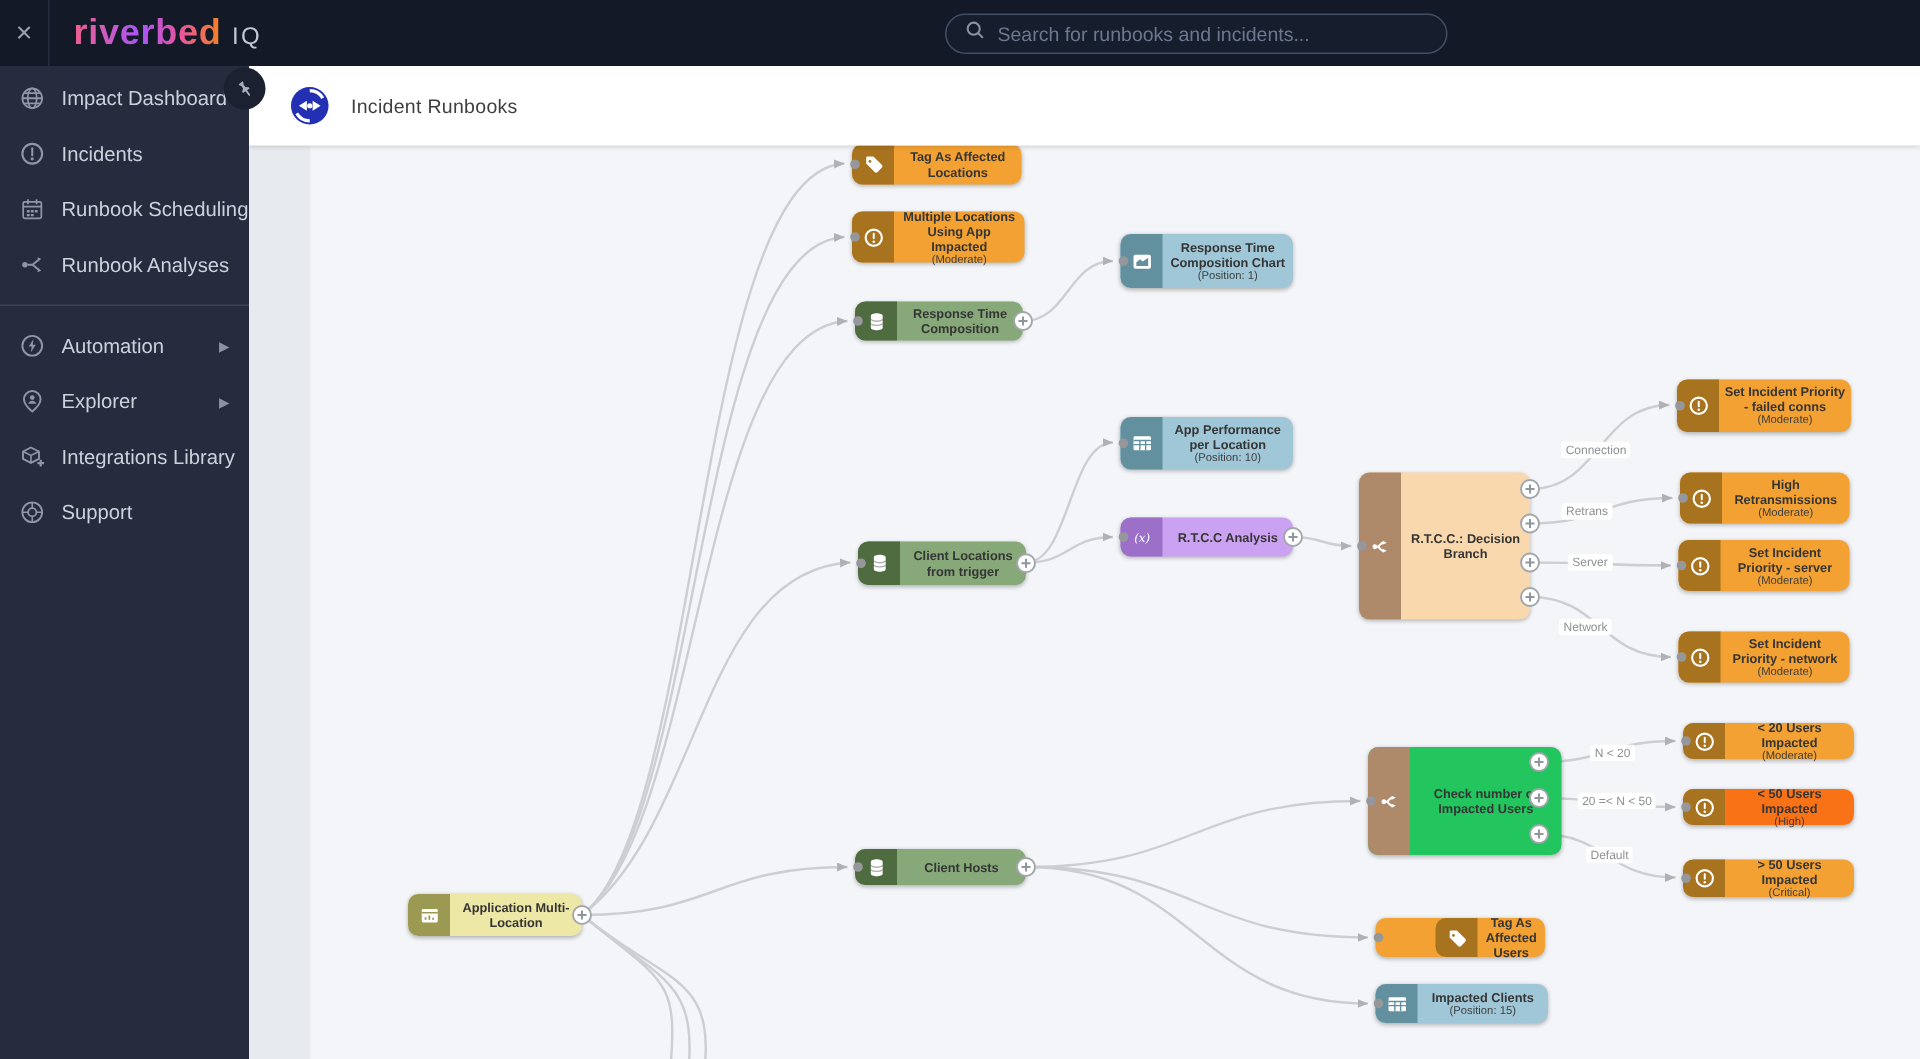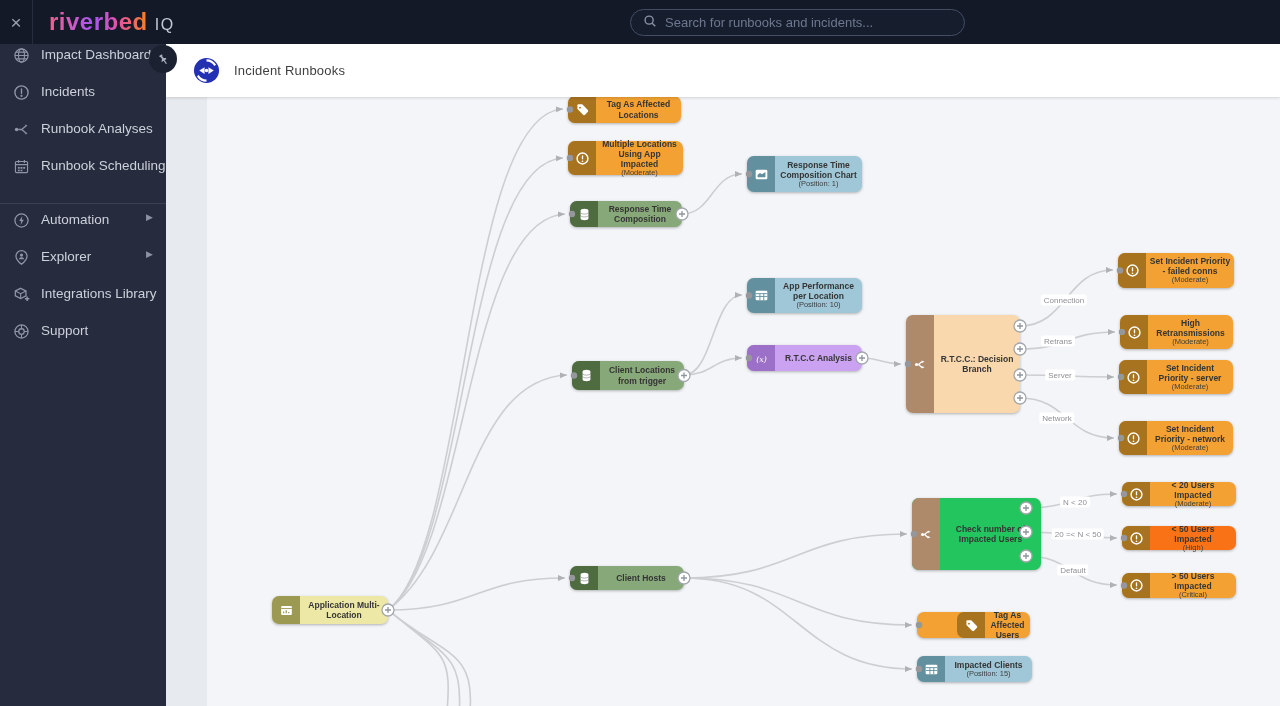--- a/index.html
+++ b/index.html
@@ -13,21 +13,21 @@
   .brand{margin-left:16px;display:flex;align-items:baseline}
   .brand-main{font-size:24px;font-weight:bold;letter-spacing:.5px;background:linear-gradient(90deg,#f0608c 0%,#a855f7 45%,#e8559b 72%,#f5831f 100%);-webkit-background-clip:text;background-clip:text;color:transparent}
   .brand-iq{color:#c3c9d4;font-size:16px;margin-left:7px;letter-spacing:1.5px}
   .search{position:absolute;left:630px;top:9px;width:335px;height:27px;border:1px solid #434e63;border-radius:14px;background:#161e2e;display:flex;align-items:center;padding:0 12px;gap:8px}
   .search svg{width:14px;height:14px;flex:none}
   .search input{flex:1;background:transparent;border:none;outline:none;color:#aeb6c4;font-size:13px;font-family:"Liberation Sans",sans-serif}
   .search input::placeholder{color:#6d7890}
 
   
   .sidebar{position:absolute;left:0;top:44px;width:166px;bottom:0;background:#262b3d;z-index:4;padding-top:3px}
-  .side-item{height:37px;display:flex;align-items:flex-start;padding:0 13px;gap:11px;color:#ccd1db;font-size:13.5px;cursor:pointer;white-space:nowrap}
+  .side-item{height:37px;display:flex;align-items:center;padding:0 13px;gap:11px;color:#ccd1db;font-size:13.5px;cursor:pointer;white-space:nowrap}
   .side-item .ic{width:17px;height:17px;color:#8e96a8;flex:none}
   .side-item .ic svg{width:100%;height:100%}
   .side-item .chev{margin-left:auto;color:#8a92a3;font-size:9px}
   .side-div{height:1px;background:#3a4154;margin:8px 0}
   .pin{position:absolute;left:149px;top:45px;width:28px;height:28px;border-radius:50%;background:#1b2130;border:none;z-index:6;display:flex;align-items:center;justify-content:center;cursor:pointer}
   .pin svg{width:13px;height:13px;transform:rotate(-35deg)}
 
   
   .page-header{position:absolute;left:166px;top:44px;right:0;height:53px;background:#fff;display:flex;align-items:center;padding-left:27px;gap:14px;z-index:3;box-shadow:0 1px 3px rgba(0,0,0,.14)}
   .page-header .hicon{width:27px;height:27px;flex:none}
@@ -79,35 +79,35 @@
     </div>
     <div class="side-item">
       <span class="ic"><svg viewBox="0 0 16 16" fill="none" stroke="currentColor" stroke-width="1.3">
           <circle cx="8" cy="8" r="6.2"></circle>
           <path d="M8 4.6v4.4" stroke-linecap="round"></path>
           <circle cx="8" cy="11.2" r=".4" fill="currentColor"></circle>
         </svg></span>
       <span>Incidents</span>
     </div>
     <div class="side-item">
+      <span class="ic"><svg viewBox="0 0 16 16" fill="none" stroke="currentColor" stroke-width="1.1">
+          <rect x="2.3" y="3.3" width="11.4" height="10.4" rx="1"></rect>
+          <path d="M2.3 6.3h11.4M5.3 1.8v3M10.7 1.8v3"></path>
+          <path d="M4.6 8.4h1.8v1.6H4.6zM7.1 8.4h1.8v1.6H7.1zM9.6 8.4h1.8v1.6H9.6zM4.6 11h1.8v1.4H4.6zM7.1 11h1.8v1.4H7.1z" fill="currentColor" stroke="none"></path>
+        </svg></span>
+      <span>Runbook Scheduling</span>
+    </div>
+    <div class="side-item">
       <span class="ic"><svg viewBox="0 0 16 16">
           <circle cx="3.4" cy="8" r="1.7" fill="currentColor"></circle>
           <path d="M5 8h3.2M8.2 8l3.6-3M8.2 8l3.6 3" stroke="currentColor" stroke-width="1.2" fill="none"></path>
           <path d="M11.2 3.3l2.4 1-1.7 1.6z" fill="currentColor"></path>
           <path d="M11.2 12.7l2.4-1-1.7-1.6z" fill="currentColor"></path>
         </svg></span>
       <span>Runbook Analyses</span>
-    </div>
-    <div class="side-item">
-      <span class="ic"><svg viewBox="0 0 16 16" fill="none" stroke="currentColor" stroke-width="1.1">
-          <rect x="2.3" y="3.3" width="11.4" height="10.4" rx="1"></rect>
-          <path d="M2.3 6.3h11.4M5.3 1.8v3M10.7 1.8v3"></path>
-          <path d="M4.6 8.4h1.8v1.6H4.6zM7.1 8.4h1.8v1.6H7.1zM9.6 8.4h1.8v1.6H9.6zM4.6 11h1.8v1.4H4.6zM7.1 11h1.8v1.4H7.1z" fill="currentColor" stroke="none"></path>
-        </svg></span>
-      <span>Runbook Scheduling</span>
     </div>
     <div class="side-div"></div>
     <div class="side-item">
       <span class="ic"><svg viewBox="0 0 16 16">
           <circle cx="8" cy="8" r="6.2" fill="none" stroke="currentColor" stroke-width="1.2"></circle>
           <path d="M8.8 3.8L5.8 8.5h1.9L7.1 12.2l3.1-4.8H8.3z" fill="currentColor"></path>
         </svg></span>
       <span>Automation</span>
       <span class="chev">▶</span>
     </div>

